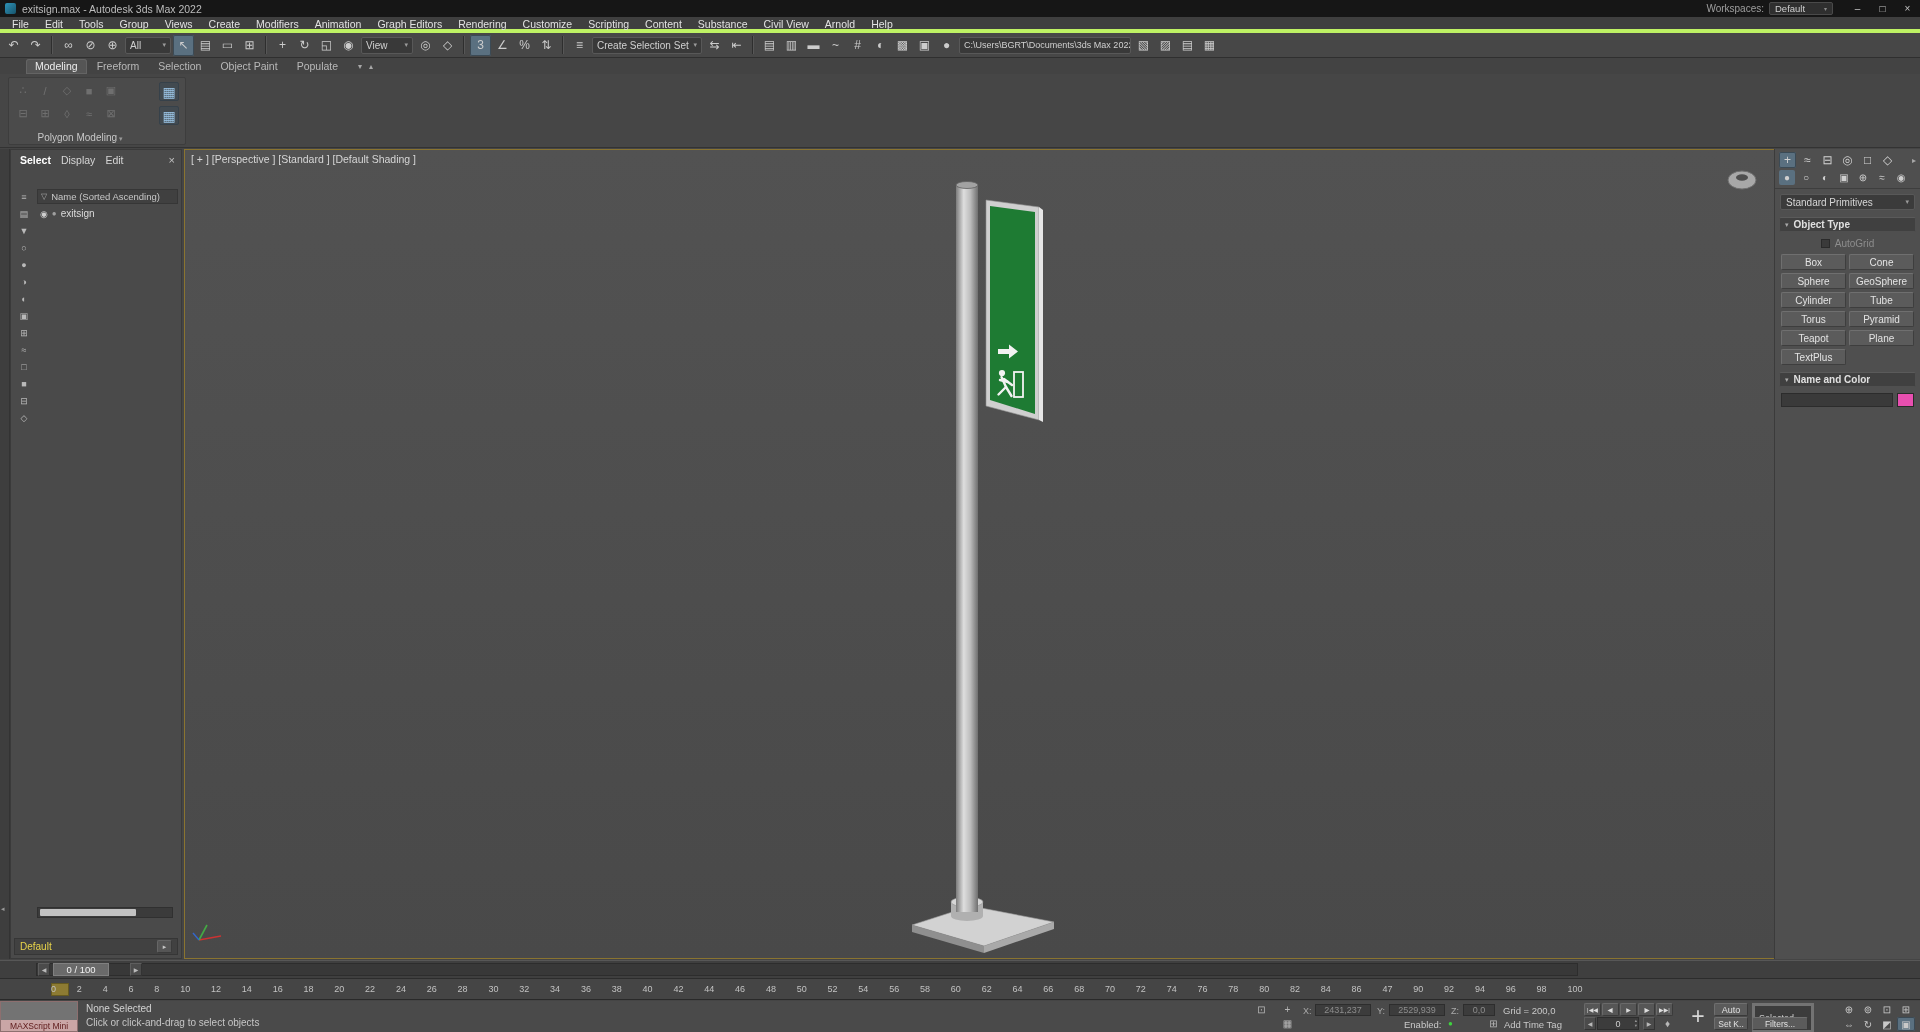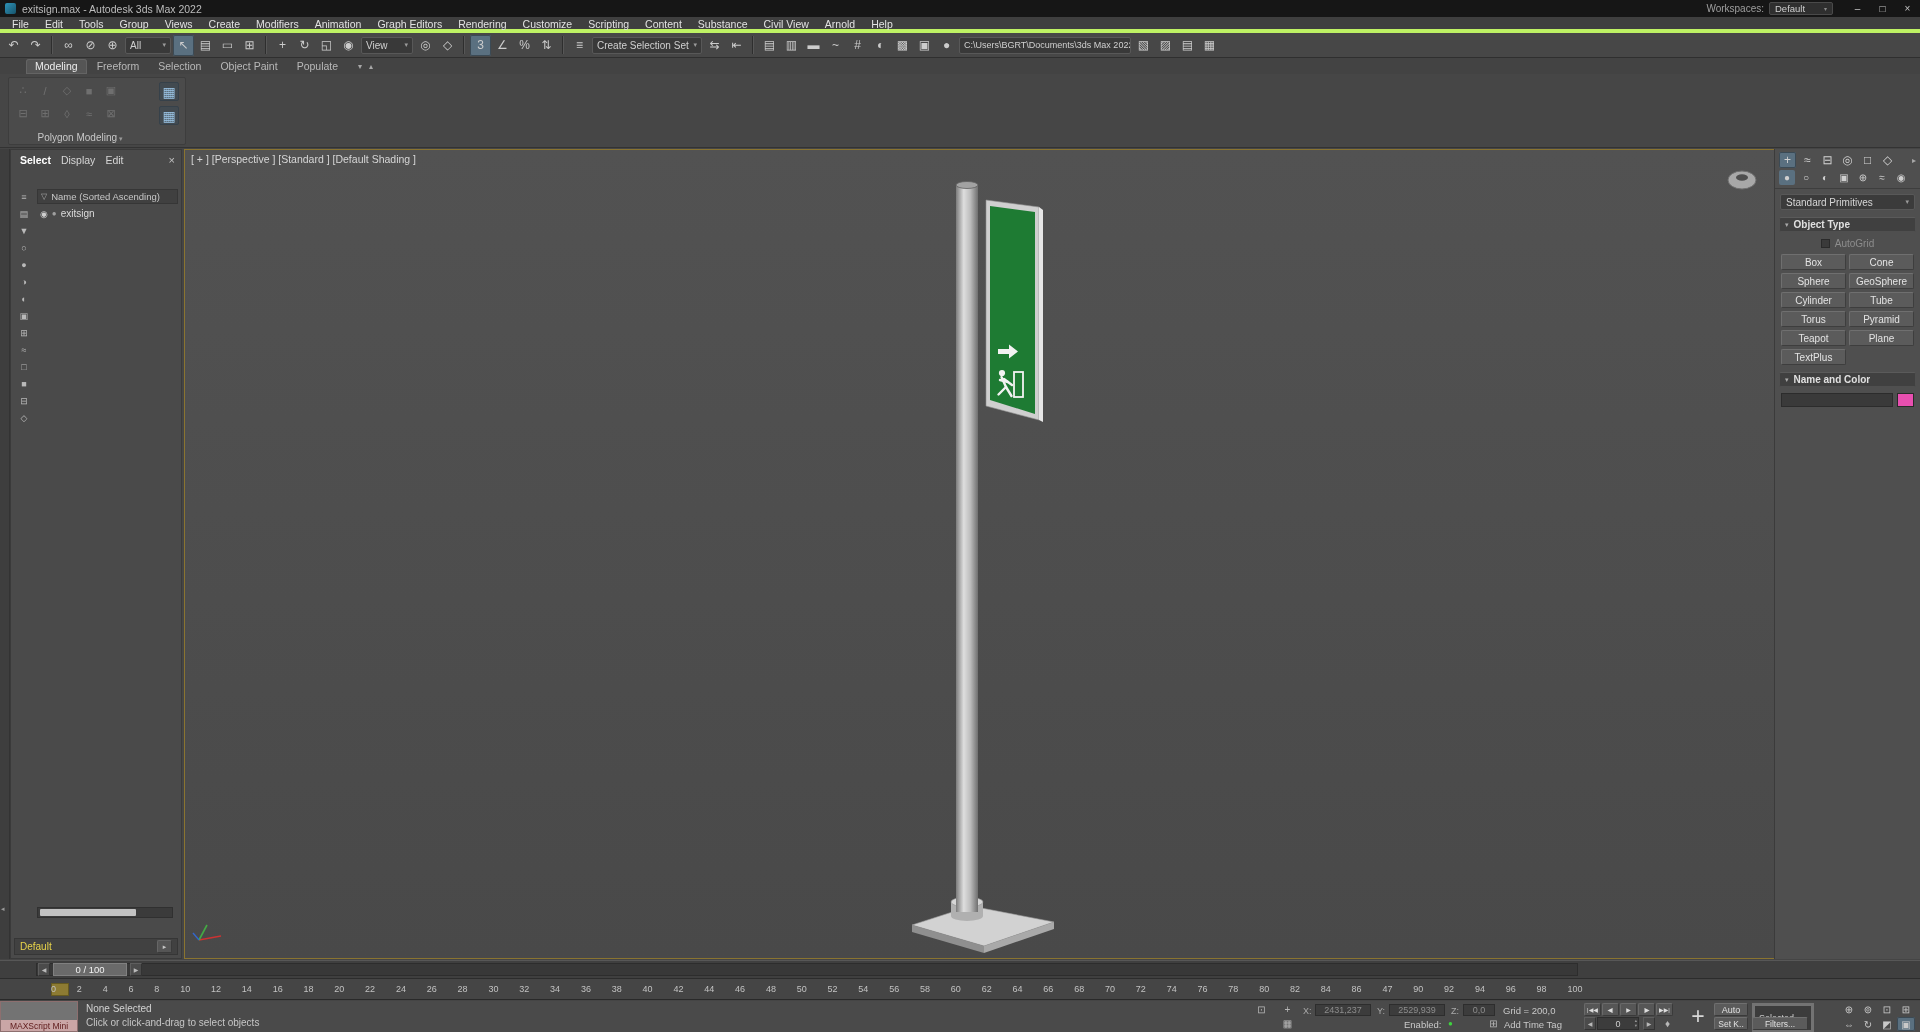--- a/index.html
+++ b/index.html
@@ -92,21 +92,21 @@
   .obj-grid{display:grid;grid-template-columns:1fr 1fr;gap:3px;margin:3px 6px 0}
   .obj-btn{height:16px;background:#5b5b5b;border:1px solid #6f6f6f;border-bottom-color:#3e3e3e;border-right-color:#3e3e3e;border-radius:2px;display:flex;align-items:center;justify-content:center;font-size:10px;color:#e3e3e3}
   .name-row{display:flex;align-items:center;gap:4px;margin:6px 6px 0}
   .name-field{flex:1;height:14px;background:#3a3a3a;border:1px solid #2c2c2c}
   .swatch{width:17px;height:14px;background:var(--object-color);border:1px solid #2a2a2a}
 
   
   #timeslider{position:absolute;left:0;top:960px;right:0;height:19px;background:#3f3f3f;border-top:1px solid #575757;border-bottom:1px solid #2c2c2c}
   .ts-track{position:absolute;left:36px;right:342px;top:2px;height:13px;background:#383838;border:1px solid #2d2d2d}
   .ts-nudge{position:absolute;top:2px;width:12px;height:13px;background:#4b4b4b;border:1px solid #5e5e5e;border-bottom-color:#333;border-right-color:#333;color:#b9b9b9;font-size:6px;display:flex;align-items:center;justify-content:center}
-  .ts-thumb{position:absolute;left:53px;top:2px;width:74px;height:13px;background:#6a6a6a;border:1px solid #808080;display:flex;align-items:center;justify-content:center;font-size:9.5px;color:#f2f2f2}
+  .ts-thumb{position:absolute;left:53px;top:2px;width:56px;height:13px;background:#6a6a6a;border:1px solid #808080;display:flex;align-items:center;justify-content:center;font-size:9.5px;color:#f2f2f2}
   #ruler{position:absolute;left:0;top:980px;right:0;height:20px;background:#454545;border-bottom:1px solid #292929}
   .ruler-marker{position:absolute;left:51px;top:3px;width:18px;height:13px;background:#8d7b33;border:1px solid #665a20}
   .ticks{position:absolute;left:51px;width:1532px;top:4px;display:flex;justify-content:space-between;font-size:9px;color:#c2c2c2}
   .tick{min-width:0}
 
   
   #statusbar{position:absolute;left:0;top:1001px;right:0;height:31px;background:#4a4a4a}
   .maxscript{position:absolute;left:0;top:0;width:78px;height:31px;background:#737373;border:1px solid #8d6f6f}
   .ms-label{position:absolute;left:0;right:0;bottom:0;height:11px;background:#caa6a6;color:#5e1a1a;font-size:8.5px;display:flex;align-items:center;justify-content:center;white-space:nowrap}
   .sb-text1{position:absolute;left:86px;top:2px;font-size:10px;color:#d2d2d2}

